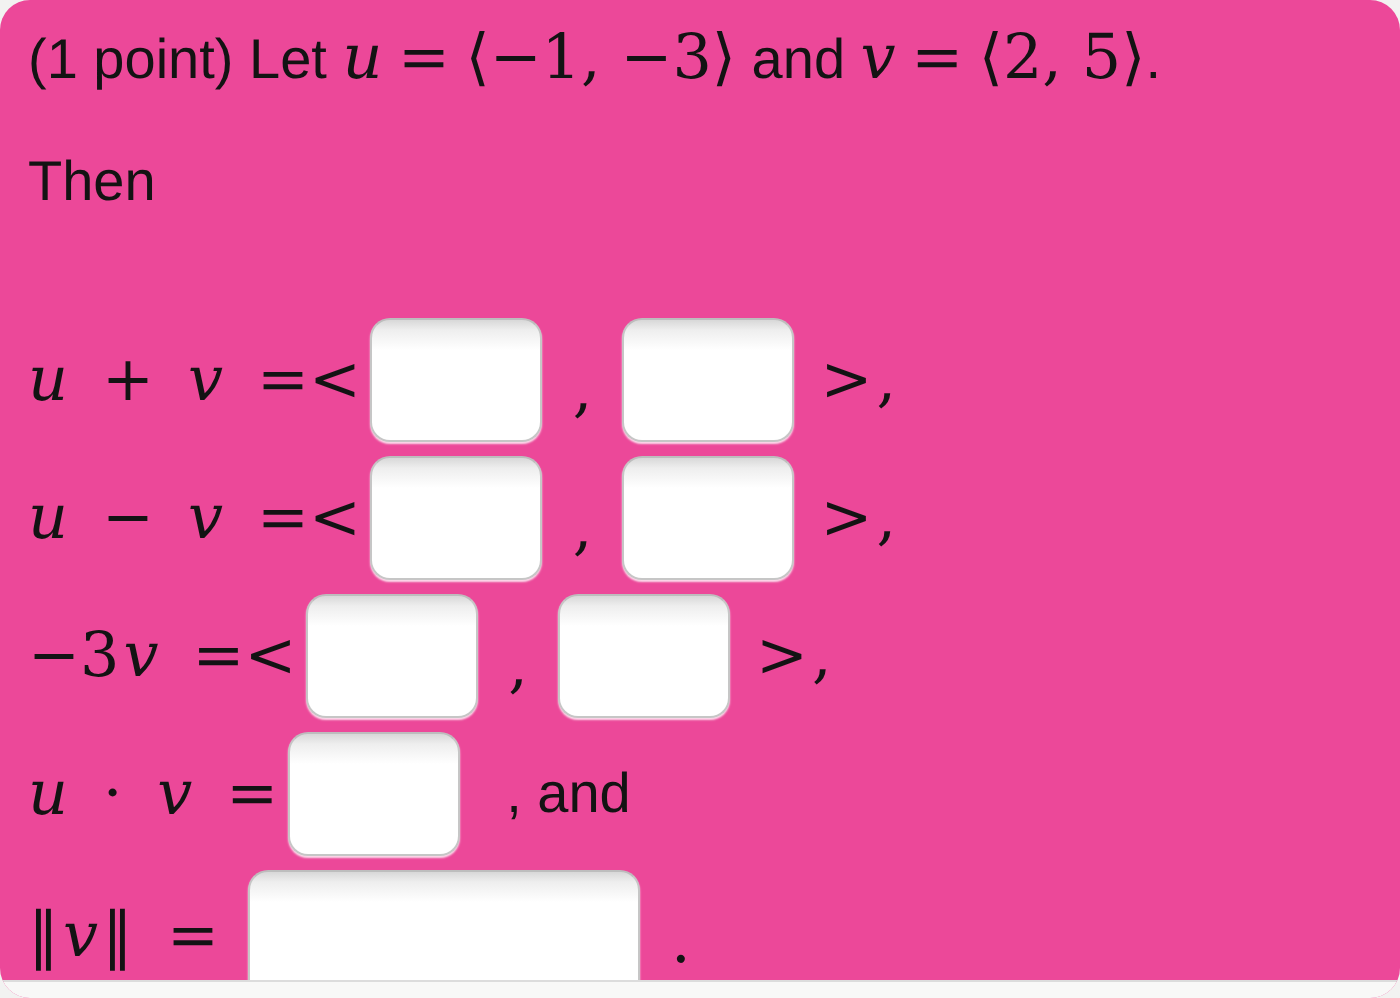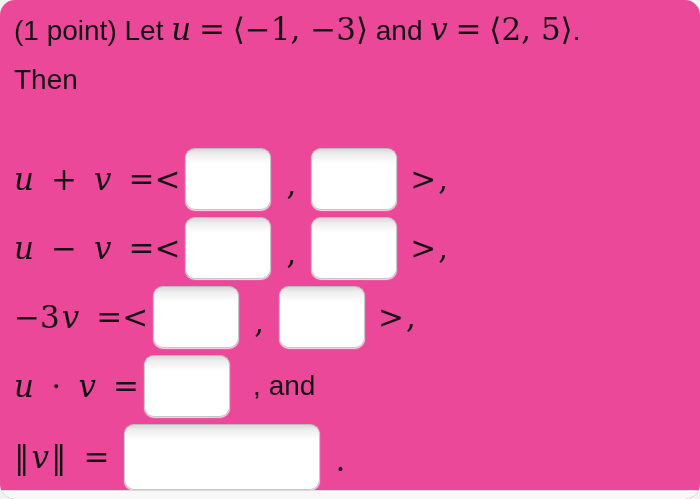--- a/index.html
+++ b/index.html
@@ -30,21 +30,21 @@
   .mvar {
     font-family: "DejaVu Serif", "DejaVu Sans", serif;
     font-style: italic;
     font-size: 31px;
   }
   .intro-line {
     line-height: 42px;
     white-space: nowrap;
   }
   .then-line {
-    margin-top: 12px;
+    margin-top: 24px;
     line-height: 32px;
   }
   .rows {
     margin-top: 52px;
   }
   .row {
     display: flex;
     align-items: center;
     margin-bottom: 7px;
     height: 62px;

